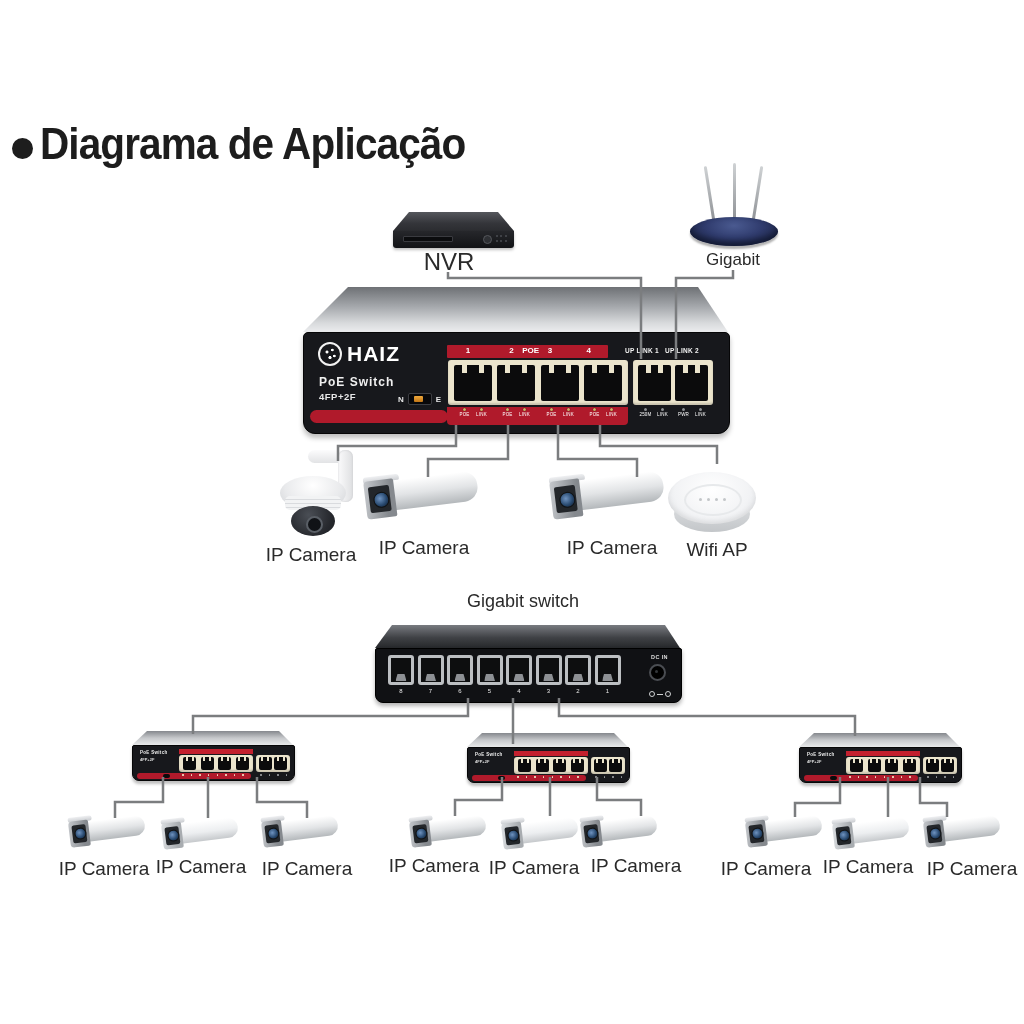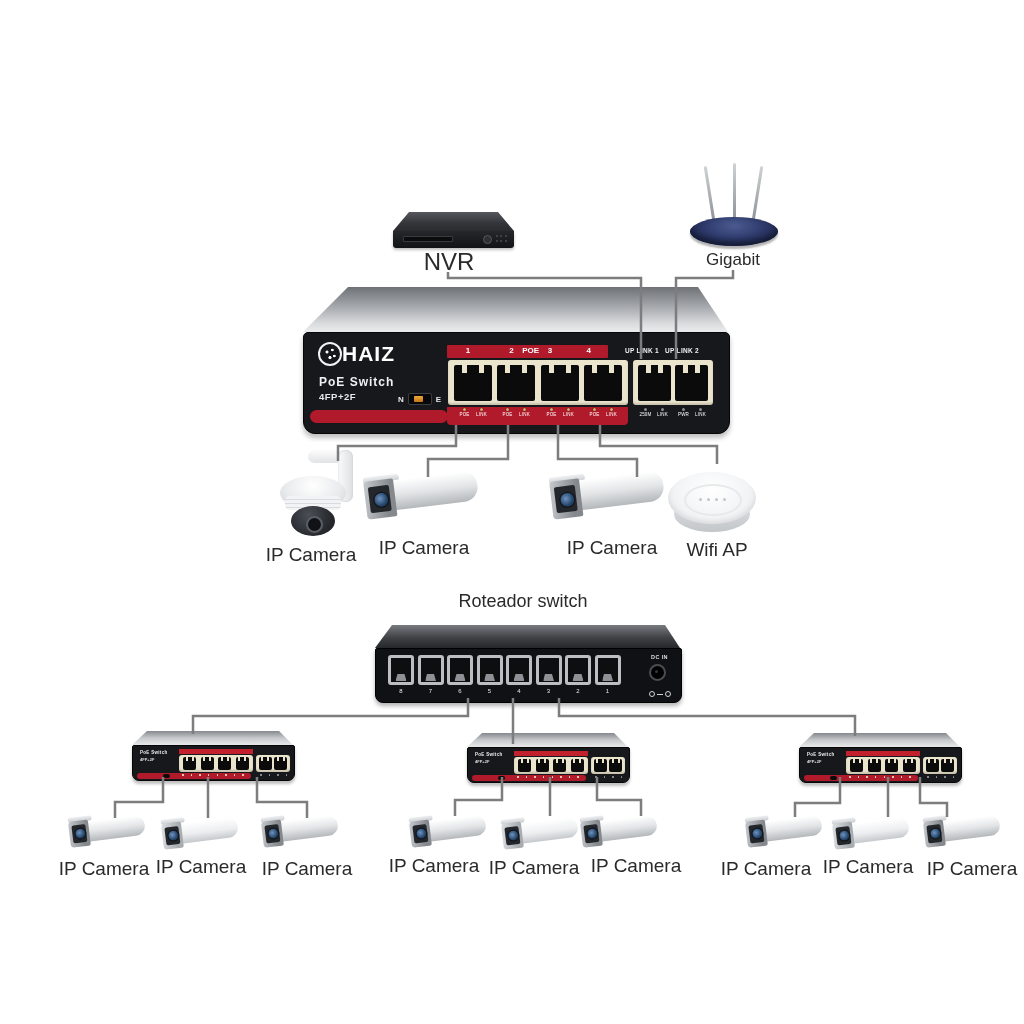--- a/index.html
+++ b/index.html
@@ -39,21 +39,21 @@
        box-shadow:0 3px 2px rgba(0,0,0,.3), inset 0 -4px 6px #131a33;}
 
   
   .sw-topface{position:absolute;left:0;top:0;}
   .mainsw{position:absolute;left:303px;top:287px;width:425px;height:145px;z-index:2;}
   .mainsw .sw-topface{width:425px;height:45px;clip-path:polygon(45px 0,395px 0,425px 100%,0 100%);
        background:linear-gradient(180deg,#6e7175 0%,#a7aaae 45%,#d8dadc 80%,#ebecee 100%);}
   .mainsw-front{position:absolute;left:0;top:45px;width:425px;height:100px;background:#17181c;
        border:1px solid #060607;border-radius:5px 5px 12px 12px;box-shadow:0 4px 5px rgba(0,0,0,.25);}
 
-  .logo-row{position:absolute;left:14px;top:9px;display:flex;align-items:center;}
+  .logo-row{position:absolute;left:14px;top:9px;display:flex;align-items:center;gap:5px;}
   .emblem{width:20px;height:20px;border-radius:50%;border:2px solid #f2f2f2;
       background:radial-gradient(circle at 35% 40%,#fff 1.2px,transparent 1.8px),
                  radial-gradient(circle at 62% 30%,#fff 1px,transparent 1.6px),
                  radial-gradient(circle at 50% 68%,#fff 1.3px,transparent 1.9px),
                  radial-gradient(circle at 72% 60%,#fff 1px,transparent 1.6px);}
   .brand{color:#fff;font-weight:800;font-size:21px;letter-spacing:1px;}
   .product{position:absolute;left:15px;top:42px;color:#f0f0f0;font-size:12px;font-weight:bold;letter-spacing:1px;}
   .model{position:absolute;left:15px;top:58px;color:#e8e8e8;font-size:9.5px;font-weight:bold;letter-spacing:.5px;}
   .mode-row{position:absolute;left:94px;top:60px;display:flex;align-items:center;gap:4px;}
   .mode-row b{color:#e8e8e8;font-size:8px;font-weight:bold;}
@@ -163,20 +163,24 @@
        box-shadow:inset 0 -3px 5px rgba(0,0,0,.07);}
   .ap-ring{position:absolute;left:16px;top:24px;width:54px;height:28px;border-radius:50%;border:2px solid #e7e9eb;}
   .ap-dots{position:absolute;left:31px;top:38px;display:flex;gap:5px;}
   .ap-dots i{width:3px;height:3px;border-radius:50%;background:#c3c6c9;}
 </style>
 </head>
 <body>
 
 <div id="canvas">
 
+  <div class="title-row">
+    <span class="title-bullet"></span>
+    <span class="title-text">Diagrama de Aplicação</span>
+  </div>
 
   <svg id="wires" width="1024" height="1024">
     <polyline points="448,272 448,278 641,278 641,359"></polyline>
     <polyline points="733,270 733,278 676,278 676,359"></polyline>
     <polyline points="456,425 456,446 338,446 338,461"></polyline>
     <polyline points="508,425 508,459 428,459 428,477"></polyline>
     <polyline points="558,425 558,459 637,459 637,477"></polyline>
     <polyline points="600,425 600,446 717,446 717,464"></polyline>
     <polyline points="468,698 468,716 193,716 193,734"></polyline>
     <polyline points="513,698 513,744"></polyline>
@@ -355,21 +359,21 @@
     <div class="ap-ring"></div>
     <div class="ap-dots">
         <i></i>
         <i></i>
         <i></i>
         <i></i>
       </div>
   </div>
   <div class="dev-label" style="left:717px;top:539px;font-size:19px;">Wifi AP</div>
 
-  <div class="dev-label" style="left:523px;top:591px;font-size:18px;">Roteador switch</div>
+  <div class="dev-label" style="left:523px;top:591px;font-size:18px;">Gigabit switch</div>
   <div class="gigasw">
     <div class="sw-topface"></div>
     <div class="giga-front">
       <div class="g-ports">
         <span class="gport"></span>
           <span class="gport"></span>
           <span class="gport"></span>
           <span class="gport"></span>
           <span class="gport"></span>
           <span class="gport"></span>

